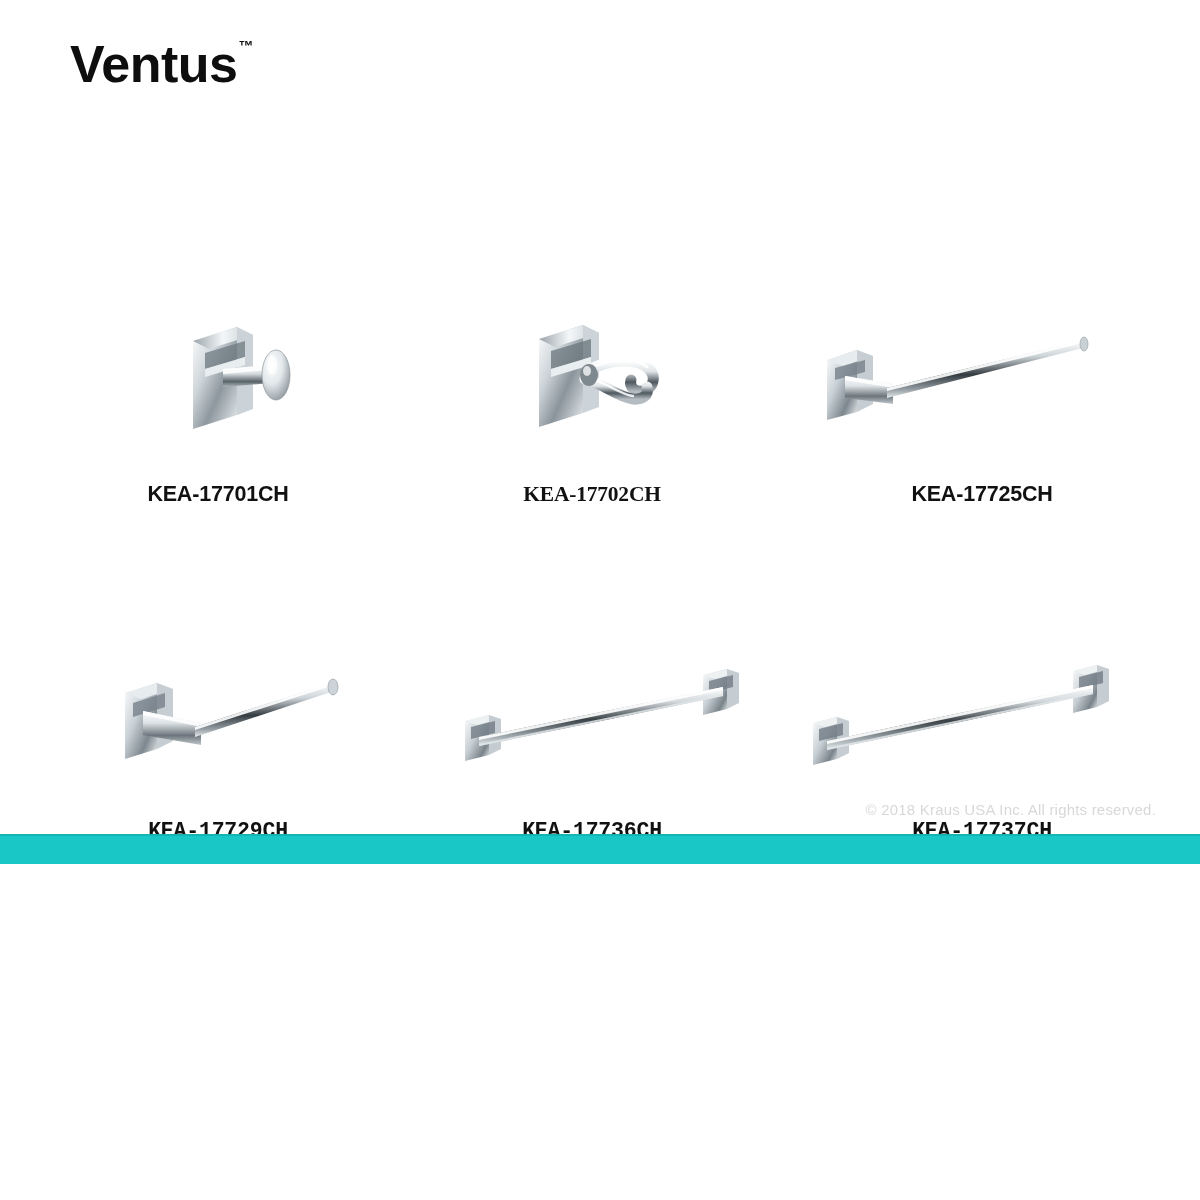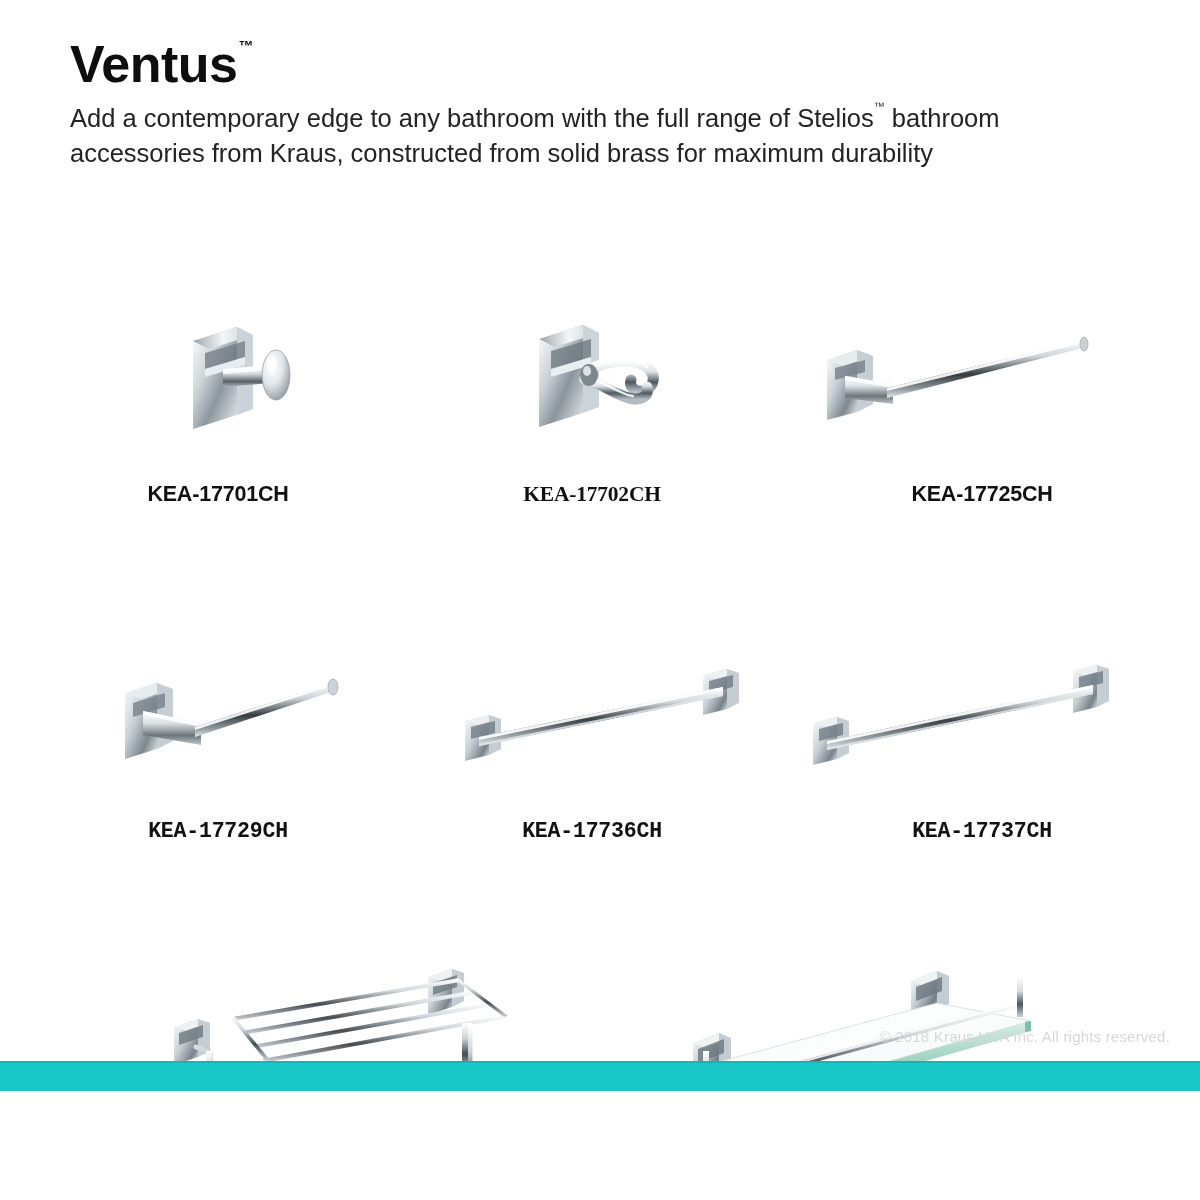--- a/index.html
+++ b/index.html
@@ -8,21 +8,21 @@
     padding: 0;
     background: #ffffff;
   }
   body {
     font-family: "Liberation Sans", sans-serif;
     -webkit-font-smoothing: antialiased;
   }
   .page {
     position: relative;
     width: 1200px;
-    height: 1091px;
+    height: 864px;
     background: #ffffff;
     overflow: hidden;
     box-sizing: border-box;
     padding-left: 8px;
   }
 
   
   .header {
     position: absolute;
     left: 70px;
@@ -115,21 +115,21 @@
   .cell-17725 .sku { transform: translateX(22px); }
   .cell-17729 .sku { transform: translateX(-22px); }
   .cell-17736 .sku { transform: translateX(-8px); }
   .cell-17737 .sku { transform: translateX(22px); }
   .cell-17742 .sku { transform: translateX(-6px); }
   .cell-17745 .sku { transform: translateX(-2px); }
 
   
   .copyright {
     position: absolute;
-    right: 30px;
+    right: 44px;
     bottom: 46px;
     font-size: 15px;
     color: #d8d8d8;
     letter-spacing: 0.2px;
     white-space: nowrap;
   }
   .teal-bar {
     position: absolute;
     left: 0;
     bottom: 0;
@@ -142,21 +142,20 @@
 
   svg { display: block; overflow: visible; }
 </style>
 </head>
 <body>
 
 <div class="page">
 
   <div class="header">
     <h1 class="brand-title"><span>Ventus</span><span class="tm">™</span></h1>
-    <p class="tagline"><span>Add a contemporary edge to any bathroom with the full range of Stelios</span><span class="tm">™</span><span> bathroom accessories from Kraus, constructed from solid brass for maximum durability</span></p>
   </div>
 
   <div class="grid">
 
     <div class="row row-1">
 
       <div class="cell cell-17701">
         <div class="art">
           <svg width="130" height="125" viewBox="0 0 130 125">
             <defs>

